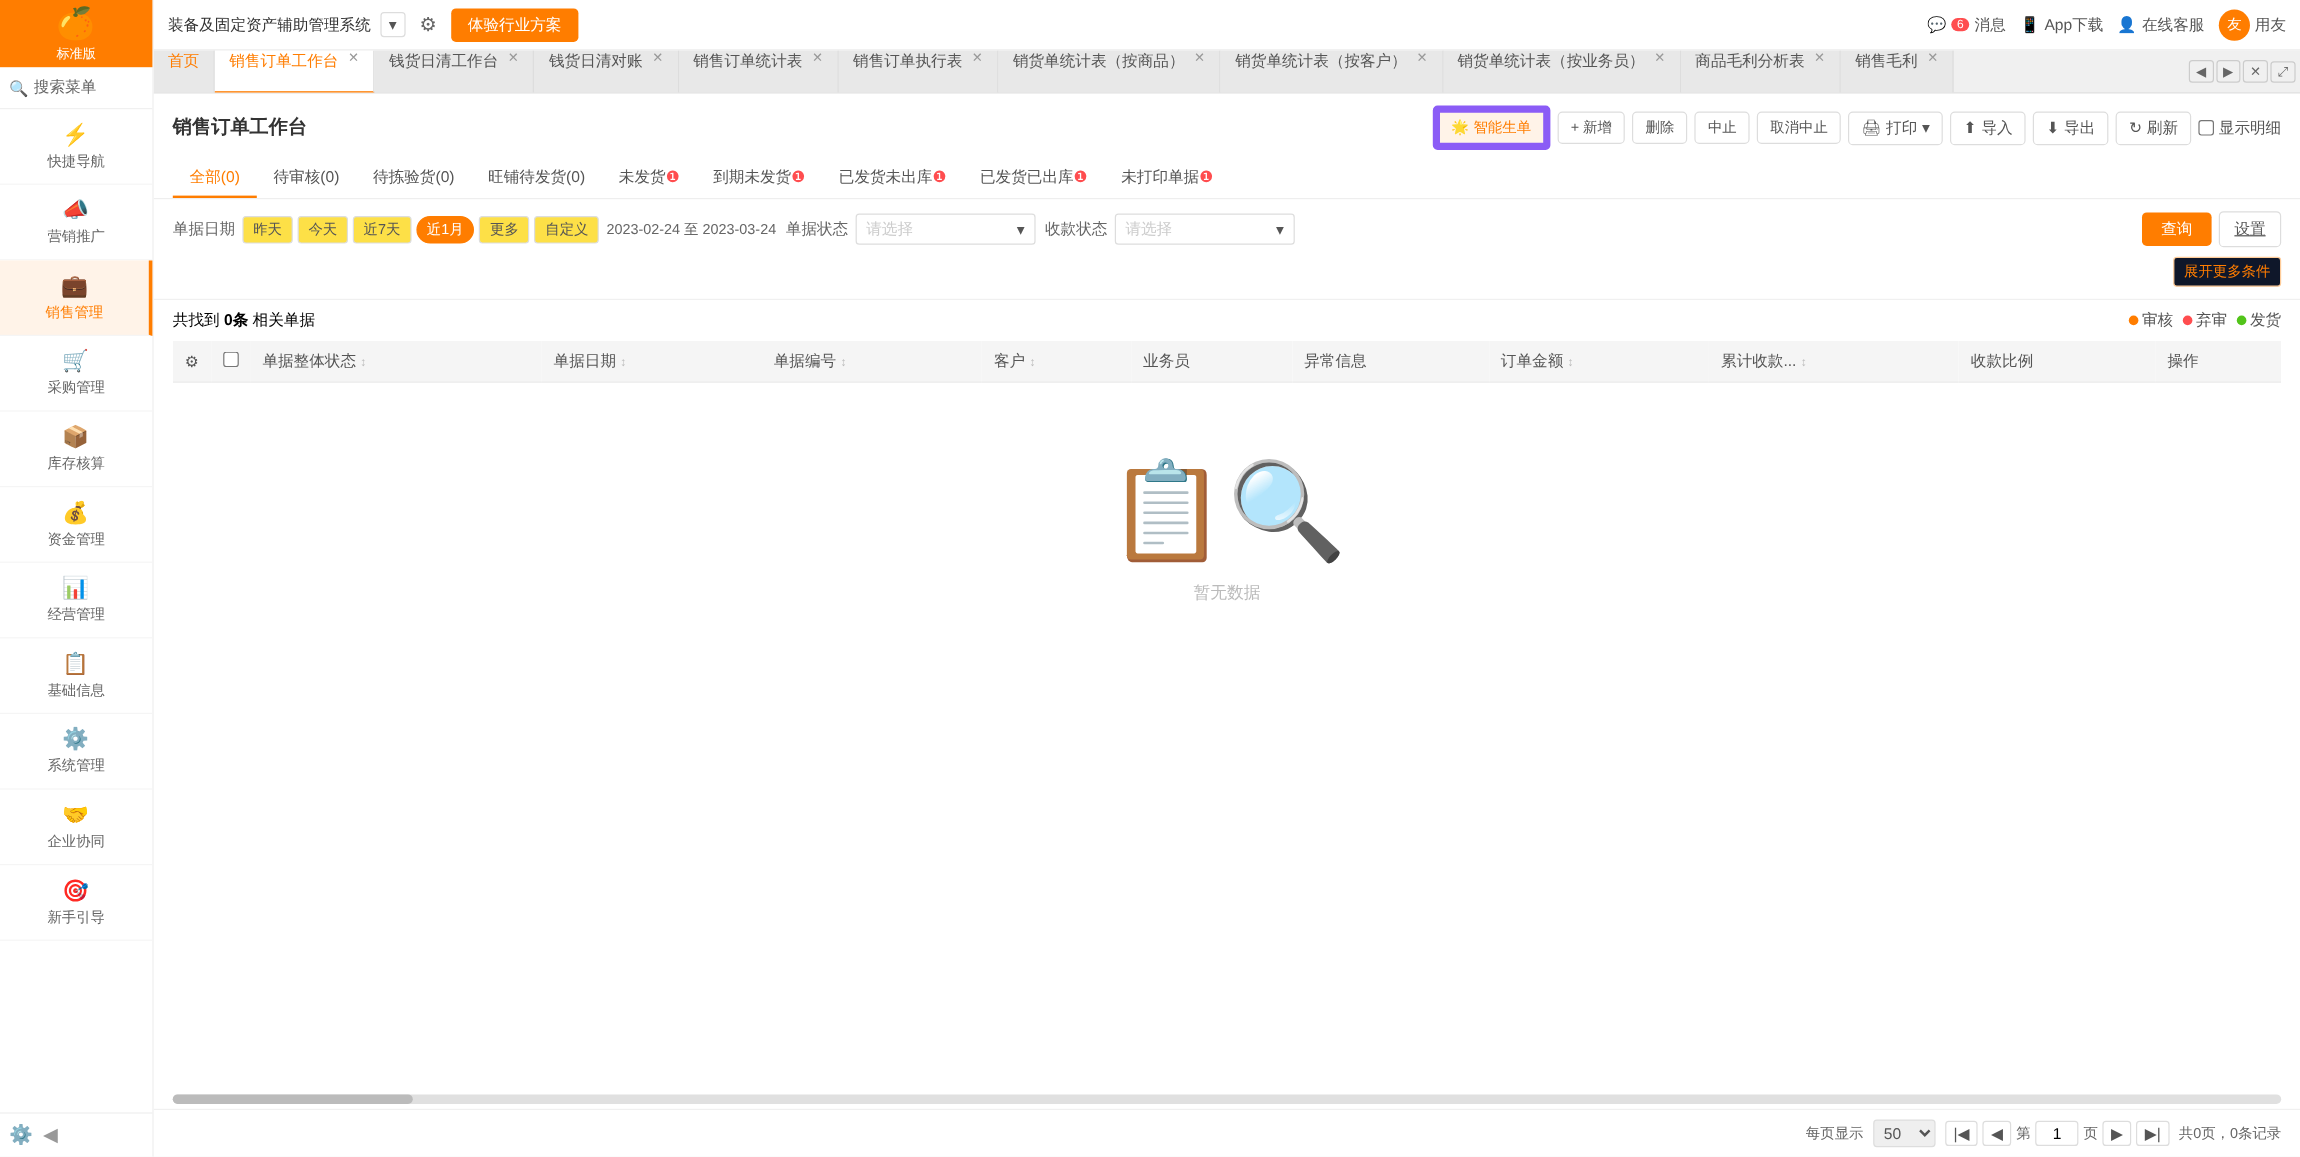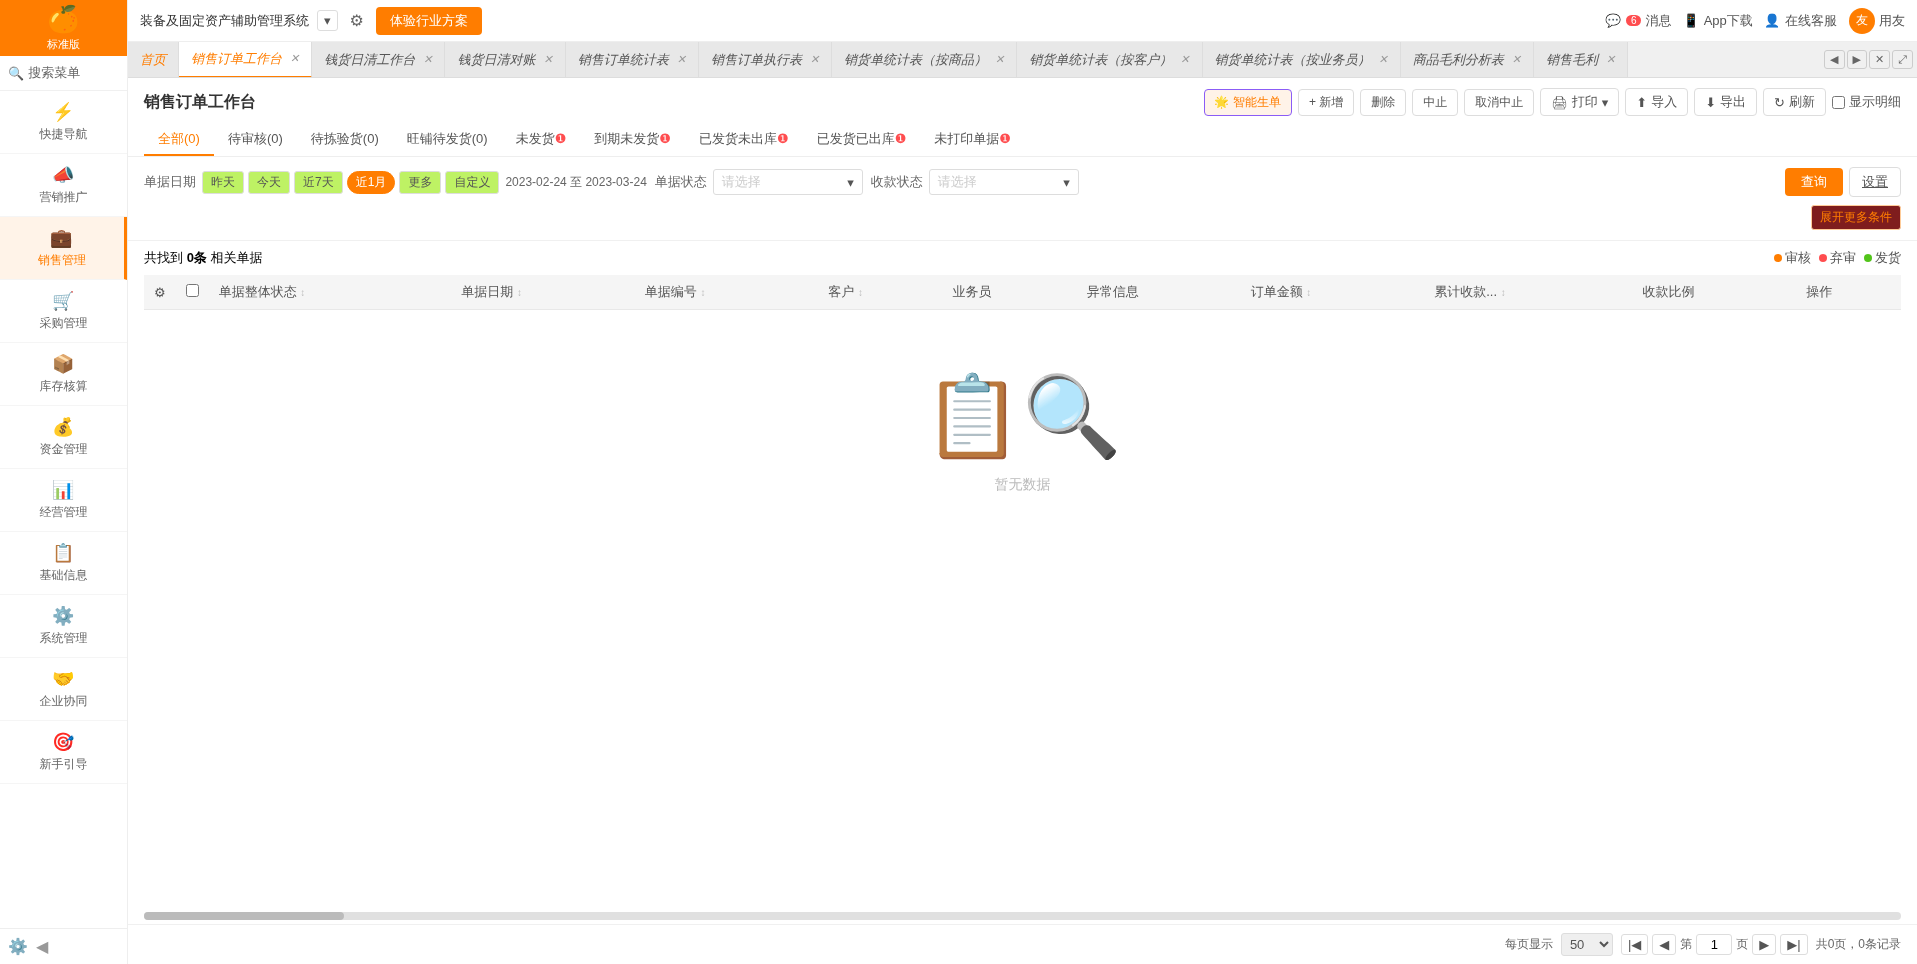--- a/index.html
+++ b/index.html
@@ -23,54 +23,54 @@
     .topbar { height: 42px; background: #fff; border-bottom: 1px solid #eee; display: flex; align-items: center; padding: 0 12px; gap: 8px; }
     .topbar-dropdown { display: flex; align-items: center; gap: 4px; color: #555; cursor: pointer; padding: 2px 6px; border: 1px solid #ddd; border-radius: 3px; }
     .topbar-settings { color: #666; cursor: pointer; font-size: 16px; padding: 4px; }
     .topbar-btn-orange { background: #ff7d00; color: #fff; border: none; border-radius: 4px; padding: 5px 14px; cursor: pointer; font-size: 13px; }
     .topbar-right { display: flex; align-items: center; gap: 12px; margin-left: auto; }
     .topbar-right-item { display: flex; align-items: center; gap: 4px; color: #555; cursor: pointer; font-size: 12px; }
     .user-avatar { width: 26px; height: 26px; background: #ff7d00; border-radius: 50%; display: flex; align-items: center; justify-content: center; color: #fff; font-size: 12px; }
 
     
     .tabbar { height: 36px; background: #f0f0f0; display: flex; align-items: center; overflow: hidden; border-bottom: 1px solid #ddd; }
-    .tab-item { display: flex; align-items: center; height: 36px; padding: 0 12px; cursor: pointer; white-space: nowrap; font-size: 12px; color: #555; border-right: 1px solid #ddd; background: #e8e8e8; gap: 4px; flex-shrink: 0; font-style: italic; }
+    .tab-item { display: flex; align-items: flex-start; height: 36px; padding: 0 12px; cursor: pointer; white-space: nowrap; font-size: 12px; color: #555; border-right: 1px solid #ddd; background: #e8e8e8; gap: 4px; flex-shrink: 0; }
     .tab-item.active { background: #fff; color: #ff7d00; border-bottom: 2px solid #ff7d00; }
     .tab-item.home { color: #ff7d00; }
     .tab-close { font-size: 11px; color: #999; margin-left: 4px; }
     .tab-nav-btns { display: flex; align-items: center; margin-left: auto; padding: 0 4px; gap: 2px; }
     .tab-nav-btn { background: none; border: 1px solid #ccc; border-radius: 3px; cursor: pointer; padding: 2px 5px; color: #666; font-size: 11px; }
 
     
     .content { flex: 1; overflow: auto; background: #fff; padding: 0; display: flex; flex-direction: column; }
 
     
     .page-header { padding: 10px 16px 0; display: flex; align-items: center; justify-content: space-between; }
     .page-title { font-size: 16px; font-weight: bold; color: #333; }
     .page-actions { display: flex; align-items: center; gap: 6px; }
-    .btn-ai { background: #fff3e8; border: 1px solid #8b5cf6; color: #ff7d00; border-radius: 4px; padding: 4px 10px; cursor: pointer; font-size: 12px; display: flex; align-items: center; gap: 4px; }
+    .btn-ai { background: #fff3e8; border: 6px solid #8b5cf6; color: #ff7d00; border-radius: 4px; padding: 4px 10px; cursor: pointer; font-size: 12px; display: flex; align-items: center; gap: 4px; }
     .btn-action { background: #fff; border: 1px solid #ddd; color: #555; border-radius: 4px; padding: 4px 10px; cursor: pointer; font-size: 12px; display: flex; align-items: center; gap: 4px; }
     .btn-query { background: #ff7d00; color: #fff; border: none; border-radius: 4px; padding: 5px 16px; cursor: pointer; font-size: 13px; }
     .btn-setting { background: #fff; border: 1px solid #ddd; color: #555; border-radius: 4px; padding: 5px 12px; cursor: pointer; font-size: 13px; text-decoration: underline; }
 
     
     .subtabs { display: flex; align-items: center; padding: 8px 16px 0; gap: 0; border-bottom: 1px solid #eee; }
     .subtab { padding: 6px 14px; cursor: pointer; color: #555; font-size: 13px; border-bottom: 2px solid transparent; white-space: nowrap; }
     .subtab.active { color: #ff7d00; border-bottom: 2px solid #ff7d00; }
 
     
     .filter-area { padding: 10px 16px; display: flex; flex-wrap: wrap; align-items: center; gap: 8px; border-bottom: 1px solid #f0f0f0; }
     .filter-item { display: flex; align-items: center; gap: 6px; }
     .filter-label { color: #666; font-size: 13px; white-space: nowrap; }
     .filter-date-btns { display: flex; gap: 4px; }
-    .filter-date-btn { padding: 2px 8px; border: 1px solid #ddd; border-radius: 3px; cursor: pointer; font-size: 12px; color: #555; background: #bef264; }
+    .filter-date-btn { padding: 2px 8px; border: 1px solid #ddd; border-radius: 3px; cursor: pointer; font-size: 12px; color: #555; background: #fde047; }
     .filter-date-btn.active { background: #ff7d00; color: #fff; border-color: #ff7d00; border-radius: 12px; }
     .filter-date-range { color: #666; font-size: 12px; }
     .filter-select { display: flex; align-items: center; border: 1px solid #ddd; border-radius: 3px; padding: 3px 8px; cursor: pointer; background: #fff; color: #555; min-width: 120px; justify-content: space-between; }
-    .expand-btn { display: flex; align-items: center; gap: 4px; color: #ff7d00; cursor: pointer; font-size: 12px; padding: 3px 8px; border: 1px solid #ffcc99; border-radius: 3px; background: #7f1d1d; margin-left: auto; }
+    .expand-btn { display: flex; align-items: center; gap: 4px; color: #ff7d00; cursor: pointer; font-size: 12px; padding: 3px 8px; border: 1px solid #ffcc99; border-radius: 3px; background: #0f172a; margin-left: auto; }
 
     
     .table-area { padding: 8px 16px; flex: 1; }
     .table-info { display: flex; align-items: center; justify-content: space-between; margin-bottom: 8px; }
     .table-quick-actions { display: flex; gap: 8px; }
     .quick-btn { display: flex; align-items: center; gap: 3px; color: #555; font-size: 12px; cursor: pointer; }
     .quick-btn .dot { width: 8px; height: 8px; border-radius: 50%; }
     .dot-orange { background: #ff7d00; }
     .dot-red { background: #ff4d4f; }
     .dot-green { background: #52c41a; }

